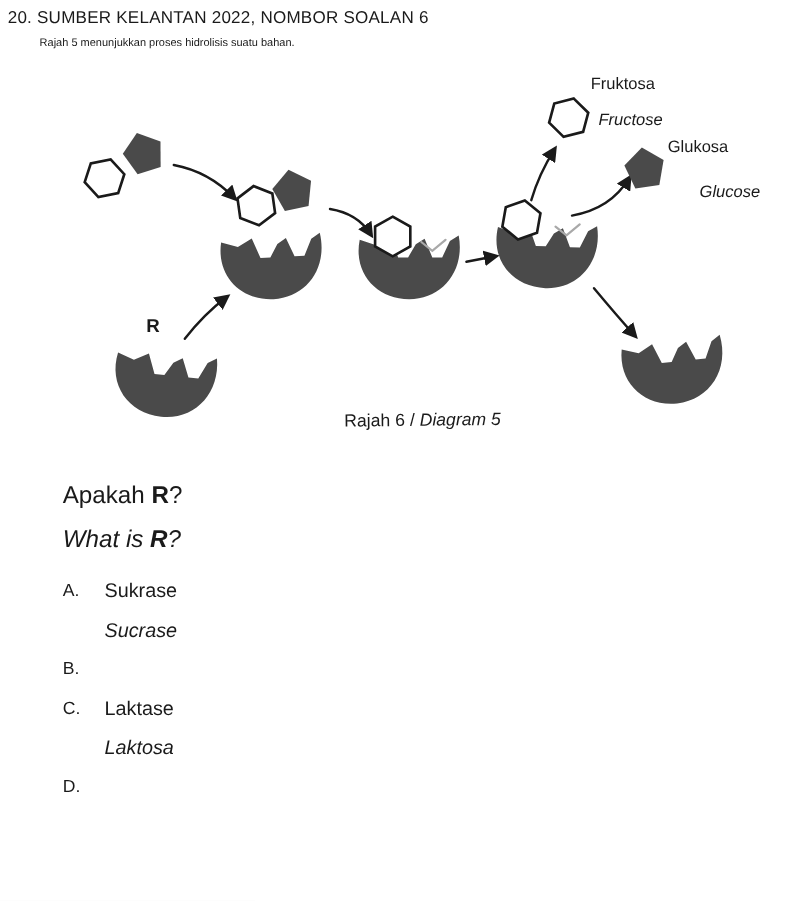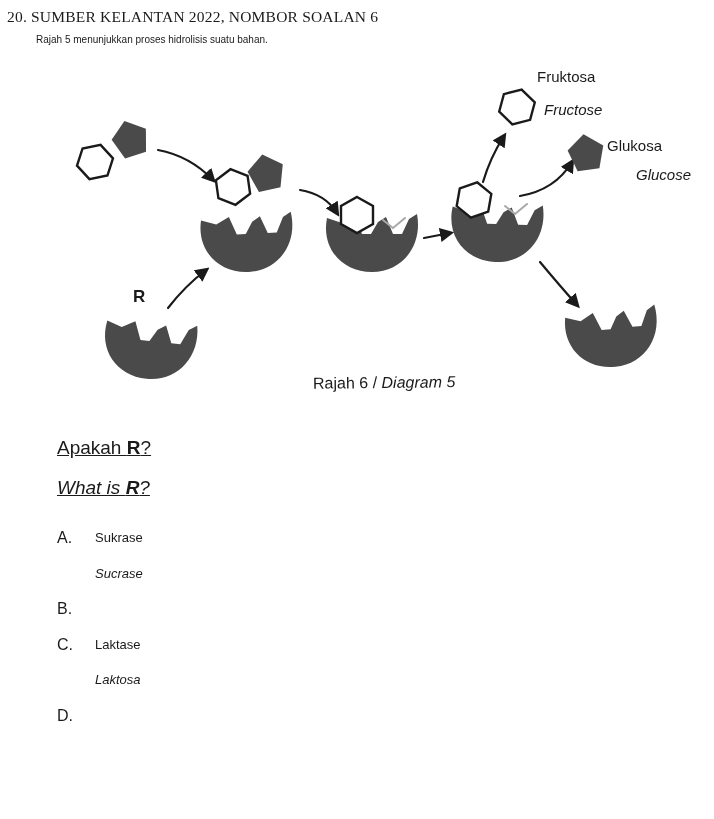--- a/index.html
+++ b/index.html
@@ -3,31 +3,31 @@
 <meta charset="utf-8">
 <style>
   :root { --ink:#1a1a1a; --shape:#4a4a4a; --paper:#ffffff; }
   * { margin:0; padding:0; box-sizing:border-box; }
   body { background:#e9e9e9; font-family:"Liberation Sans", sans-serif; }
   .page {
     position:relative; width:714px; height:819px; margin:0 auto;
     background:var(--paper); color:var(--ink); overflow:hidden;
   }
   .abs { position:absolute; white-space:nowrap; }
-  .serif { font-family:Liberation Serif, serif; font-size:15.5px; letter-spacing:.2px;text-align:center; }
+  .serif { font-family:Liberation Sans, sans-serif; font-size:15.5px; letter-spacing:.2px;text-align:center; }
   .t15 { font-size:10px; }
   .lbl { font-size:15px; }
   .italic { font-style:italic; }
   .bold { font-weight:bold; }
   .caption { font-size:16px; transform:rotate(-0.6deg); }
-  .qline { font-size:19px;text-decoration:underline; }
+  .qline { font-size:22px; }
   .options { position:absolute; left:57px; top:520px; }
   .option { display:flex; }
   .opt-letter { width:38px; font-size:16px; line-height:35.5px; }
-  .opt-text div { font-size:13px; line-height:35.5px; }
+  .opt-text div { font-size:18px; line-height:35.5px; }
   svg.diagram-svg { position:absolute; left:40px; top:78px; }
   .enzyme-shape { fill:var(--shape,#4a4a4a); }
   .pent-shape { fill:var(--shape,#4a4a4a); }
   .hex-shape { fill:#fff; stroke:var(--ink,#222); stroke-width:2.4; }
   .arrow { fill:none; stroke:var(--ink,#222); stroke-width:2.2; stroke-linecap:round; marker-end:url(#ah); }
   .socket-mark { fill:none; stroke:#a9a9a9; stroke-width:2; stroke-linecap:round; }
 </style>
 </head>
 <body>
 
@@ -77,21 +77,21 @@
 
     <use href="#hex" x="458" y="10" transform="rotate(15 477 29)" class="hex-shape"></use>
     <use href="#pent" x="526" y="54" transform="rotate(-8 546 74)" class="pent-shape"></use>
 
     <path class="arrow" d="M500,184 Q520,208 537,227"></path>
     <use href="#enzyme" x="522" y="219" transform="rotate(-6 572 255)" class="enzyme-shape"></use>
   </svg>
 
   <div class="abs lbl" style="left:537px;top:68px">Fruktosa</div>
   <div class="abs lbl italic" style="left:544px;top:101px">Fructose</div>
-  <div class="abs lbl" style="left:607px;top:137px">Glukosa</div>
+  <div class="abs lbl" style="left:607px;top:125px">Glukosa</div>
   <div class="abs lbl italic" style="left:636px;top:166px">Glucose</div>
   <div class="abs lbl bold" style="left:133px;top:287px;font-size:17px">R</div>
 
   <div class="abs caption" style="left:313px;top:374px">
     <span>Rajah 6 /</span>
     <span class="italic">Diagram 5</span>
   </div>
 
   <div class="abs qline" style="left:57px;top:437px">
     <span>Apakah </span><span class="bold">R</span><span>?</span>

